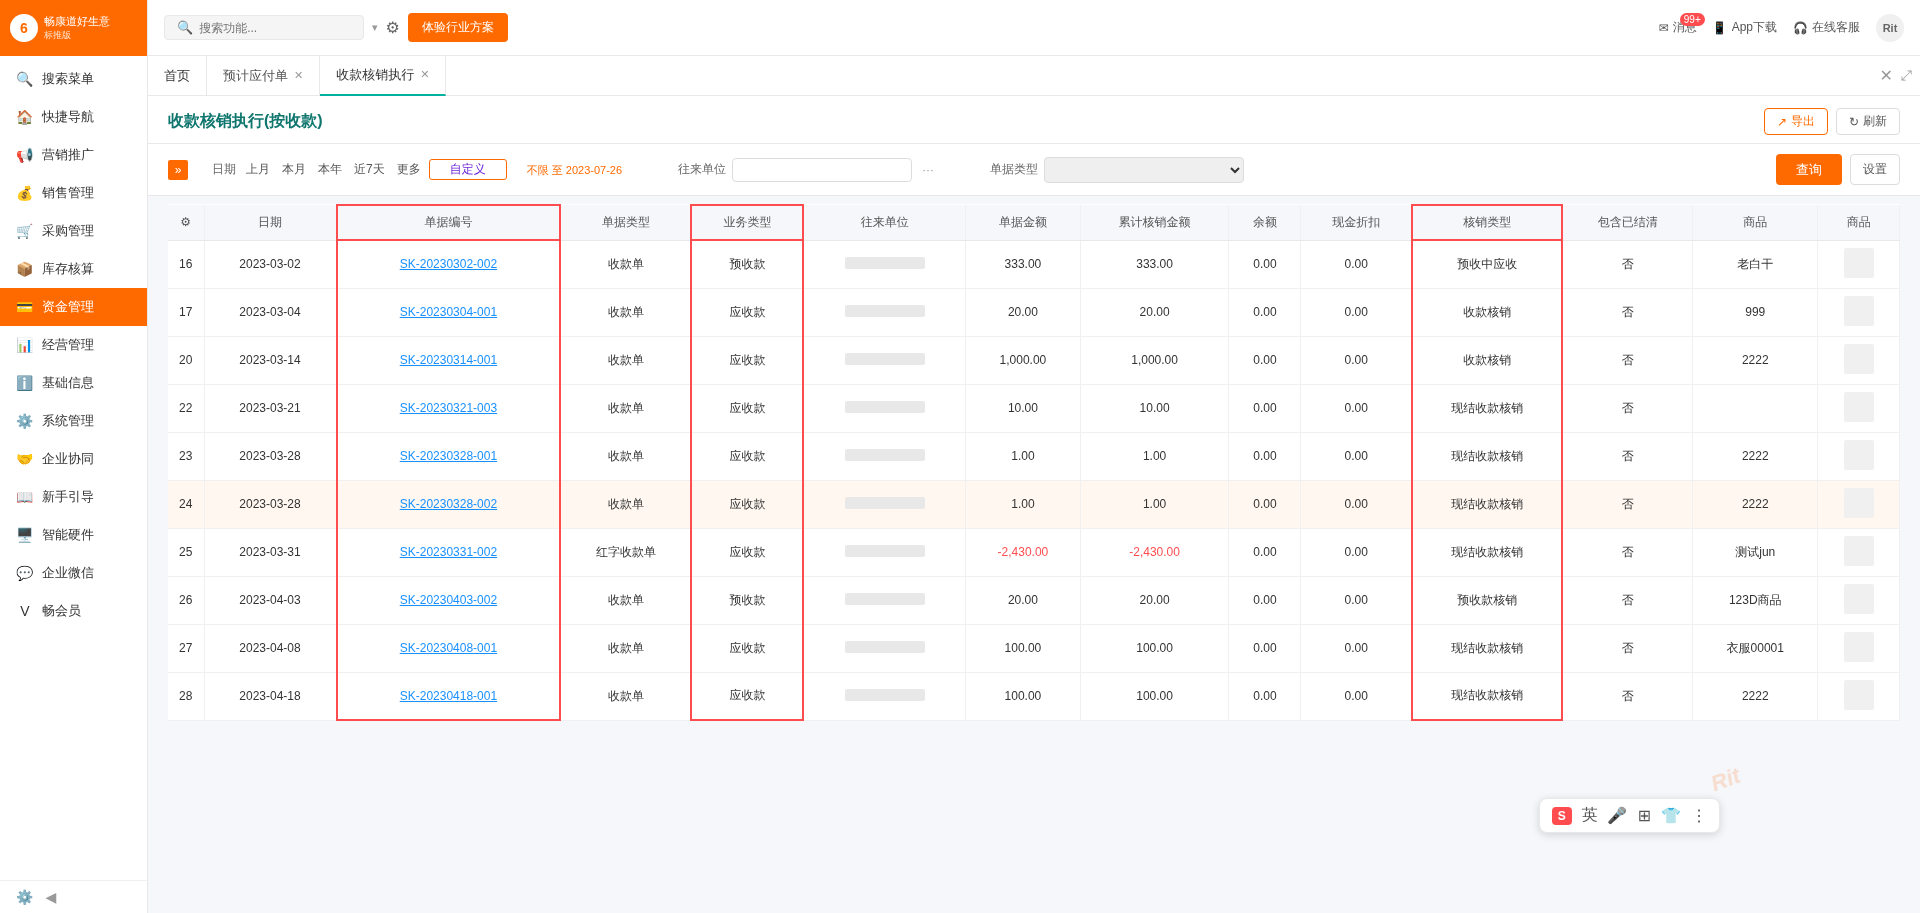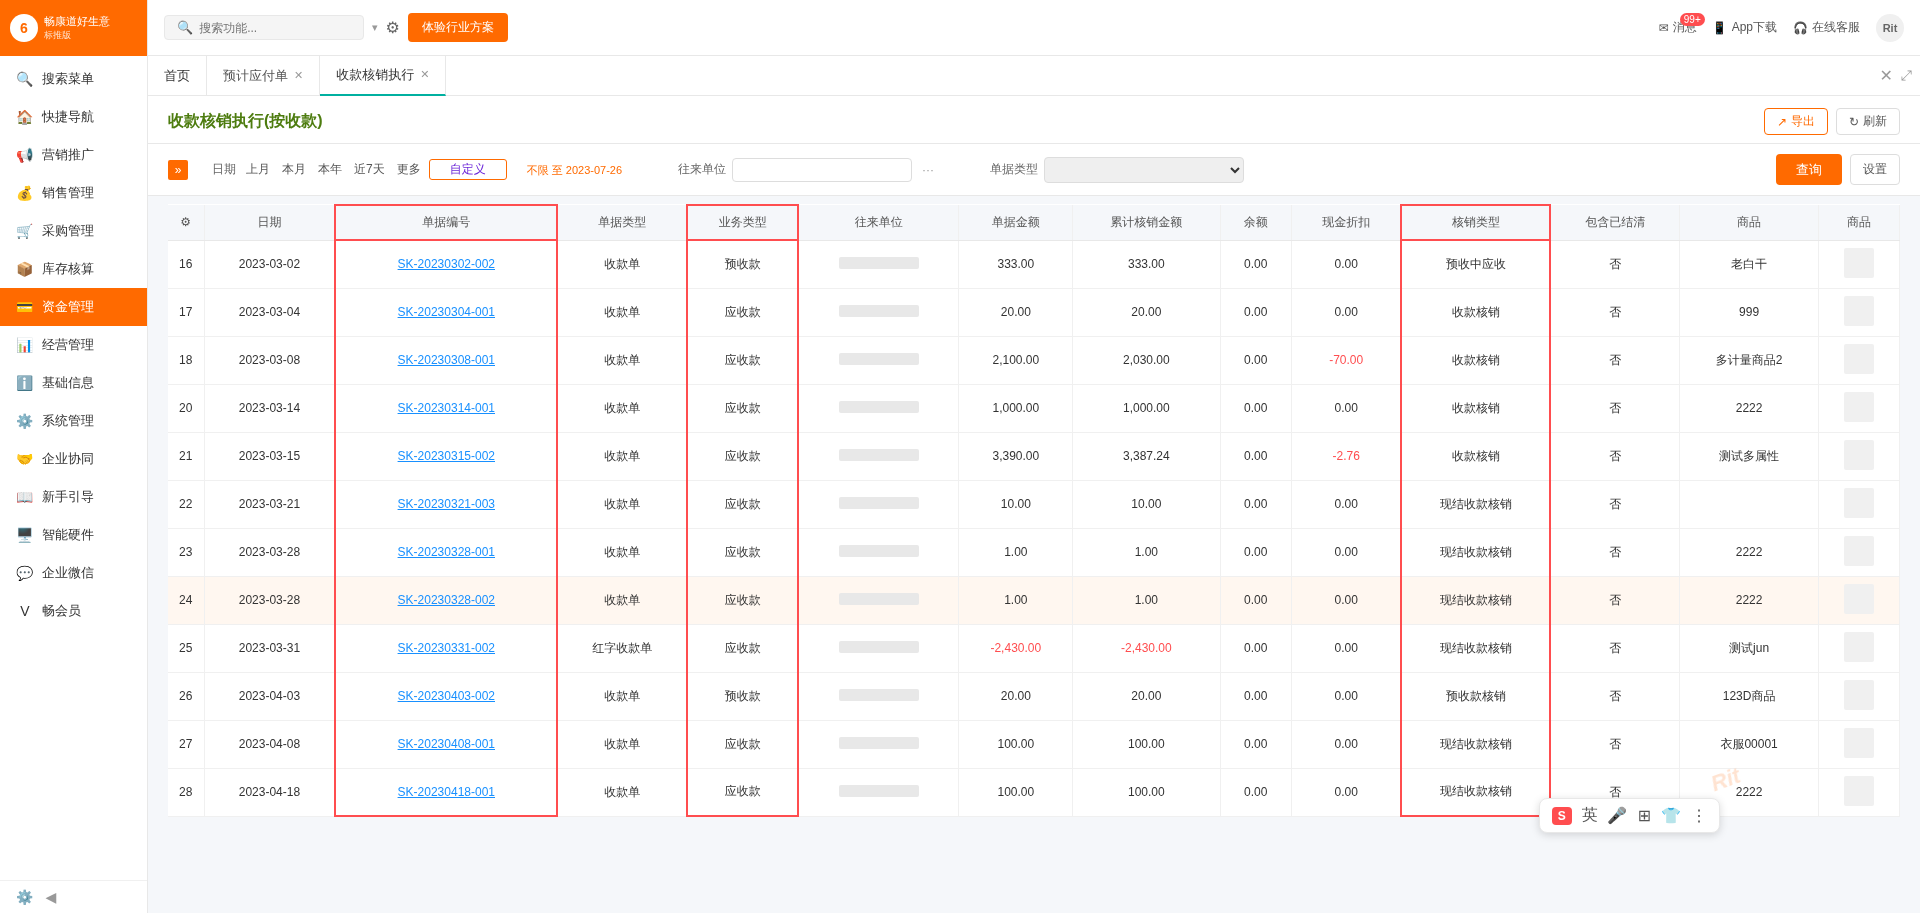--- a/index.html
+++ b/index.html
@@ -38,21 +38,21 @@
     .tab-item { height: 40px; display: flex; align-items: center; padding: 0 16px; gap: 6px; cursor: pointer; color: #555; font-size: 13px; border-right: 1px solid #e8e8e8; position: relative; }
     .tab-item.active { color: #333; background: #fff; border-bottom: 2px solid #00b0a0; }
     .tab-item .tab-close { color: #999; font-size: 11px; cursor: pointer; }
     .tab-home { color: #333; font-size: 13px; padding: 0 16px; height: 40px; display: flex; align-items: center; border-right: 1px solid #e8e8e8; }
     .tab-right { margin-left: auto; display: flex; align-items: center; padding-right: 8px; gap: 8px; }
     .tab-right span { color: #999; cursor: pointer; font-size: 14px; }
 
     
     .page-content { flex: 1; overflow: hidden; display: flex; flex-direction: column; background: #f5f7fa; }
     .page-header { background: #fff; padding: 12px 20px 8px; display: flex; align-items: center; justify-content: space-between; border-bottom: 1px solid #e8e8e8; }
-    .page-title { font-size: 16px; font-weight: 600; color: #4d7c0f; }
+    .page-title { font-size: 16px; font-weight: 600; color: #0f766e; }
     .page-header-actions { display: flex; gap: 8px; }
     .btn-export { border: 1px solid #ff6a00; color: #ff6a00; background: #fff; border-radius: 4px; padding: 4px 12px; cursor: pointer; font-size: 12px; display: flex; align-items: center; gap: 4px; }
     .btn-refresh { border: 1px solid #ddd; color: #555; background: #fff; border-radius: 4px; padding: 4px 12px; cursor: pointer; font-size: 12px; display: flex; align-items: center; gap: 4px; }
 
     
     .filter-area { background: #fff; padding: 10px 20px; border-bottom: 1px solid #e8e8e8; }
     .filter-row { display: flex; align-items: center; gap: 16px; flex-wrap: wrap; }
     .filter-item { display: flex; align-items: center; gap: 6px; }
     .filter-label { color: #666; font-size: 12px; }
     .filter-date-btns { display: flex; gap: 4px; }
@@ -310,65 +310,33 @@
     <td style="">20.00</td>
     <td style="">20.00</td>
     <td>0.00</td>
     <td style="">0.00</td>
     <td style="border-left:2px solid #ff4d4f;border-right:2px solid #ff4d4f;">收款核销</td>
     <td>否</td>
     <td>999</td>
     <td><span style="display:inline-block;width:30px;height:30px;background:#f0f0f0;border-radius:2px;"></span></td>
   </tr>
             <tr>
-    <td>18</td>
-    <td>2023-03-08</td>
-    <td style="border-left:2px solid #ff4d4f;border-right:2px solid #ff4d4f;"><span class="link-text">SK-20230308-001</span></td>
-    <td>收款单</td>
-    <td style="border-left:2px solid #ff4d4f;border-right:2px solid #ff4d4f;">应收款</td>
-    <td><span style="display:inline-block;width:80px;height:12px;background:#e8e8e8;border-radius:2px;"></span></td>
-    <td style="">2,100.00</td>
-    <td style="">2,030.00</td>
-    <td>0.00</td>
-    <td style="color:#ff4d4f;">-70.00</td>
-    <td style="border-left:2px solid #ff4d4f;border-right:2px solid #ff4d4f;">收款核销</td>
-    <td>否</td>
-    <td>多计量商品2</td>
-    <td><span style="display:inline-block;width:30px;height:30px;background:#f0f0f0;border-radius:2px;"></span></td>
-  </tr>
-            <tr>
     <td>20</td>
     <td>2023-03-14</td>
     <td style="border-left:2px solid #ff4d4f;border-right:2px solid #ff4d4f;"><span class="link-text">SK-20230314-001</span></td>
     <td>收款单</td>
     <td style="border-left:2px solid #ff4d4f;border-right:2px solid #ff4d4f;">应收款</td>
     <td><span style="display:inline-block;width:80px;height:12px;background:#e8e8e8;border-radius:2px;"></span></td>
     <td style="">1,000.00</td>
     <td style="">1,000.00</td>
     <td>0.00</td>
     <td style="">0.00</td>
     <td style="border-left:2px solid #ff4d4f;border-right:2px solid #ff4d4f;">收款核销</td>
     <td>否</td>
     <td>2222</td>
-    <td><span style="display:inline-block;width:30px;height:30px;background:#f0f0f0;border-radius:2px;"></span></td>
-  </tr>
-            <tr>
-    <td>21</td>
-    <td>2023-03-15</td>
-    <td style="border-left:2px solid #ff4d4f;border-right:2px solid #ff4d4f;"><span class="link-text">SK-20230315-002</span></td>
-    <td>收款单</td>
-    <td style="border-left:2px solid #ff4d4f;border-right:2px solid #ff4d4f;">应收款</td>
-    <td><span style="display:inline-block;width:80px;height:12px;background:#e8e8e8;border-radius:2px;"></span></td>
-    <td style="">3,390.00</td>
-    <td style="">3,387.24</td>
-    <td>0.00</td>
-    <td style="color:#ff4d4f;">-2.76</td>
-    <td style="border-left:2px solid #ff4d4f;border-right:2px solid #ff4d4f;">收款核销</td>
-    <td>否</td>
-    <td>测试多属性</td>
     <td><span style="display:inline-block;width:30px;height:30px;background:#f0f0f0;border-radius:2px;"></span></td>
   </tr>
             <tr>
     <td>22</td>
     <td>2023-03-21</td>
     <td style="border-left:2px solid #ff4d4f;border-right:2px solid #ff4d4f;"><span class="link-text">SK-20230321-003</span></td>
     <td>收款单</td>
     <td style="border-left:2px solid #ff4d4f;border-right:2px solid #ff4d4f;">应收款</td>
     <td><span style="display:inline-block;width:80px;height:12px;background:#e8e8e8;border-radius:2px;"></span></td>
     <td style="">10.00</td>

